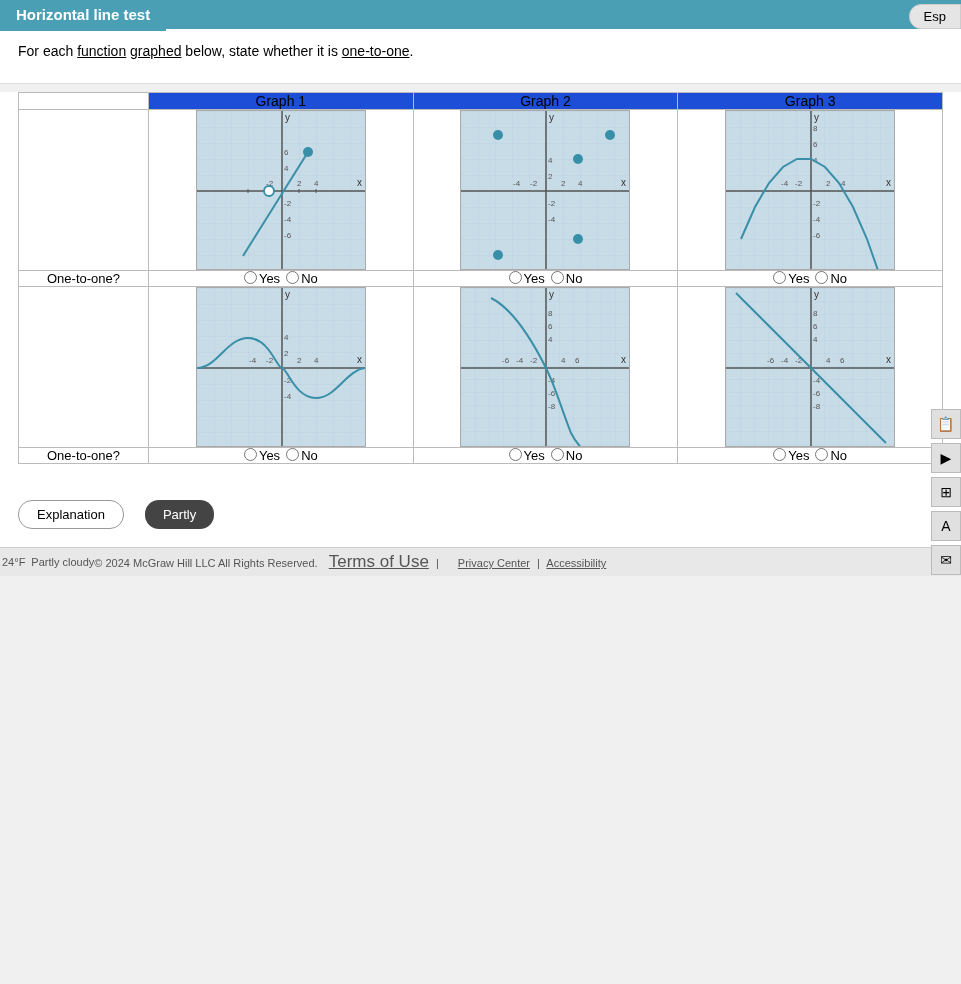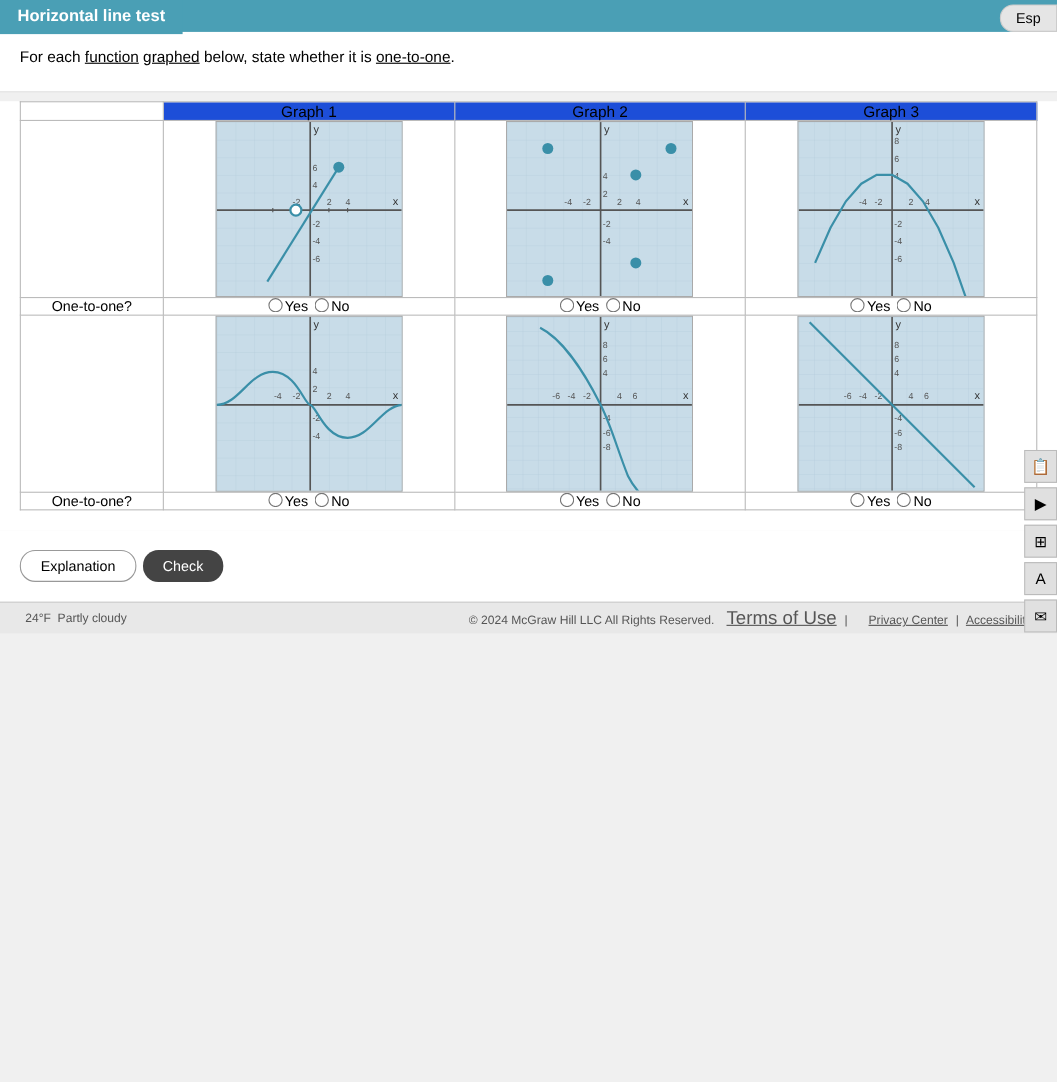--- a/index.html
+++ b/index.html
@@ -85,21 +85,21 @@
       font-size: 13px;
     }
     .radio-group label {
       display: flex;
       align-items: flex-start;
       gap: 2px;
       cursor: pointer;
     }
     .footer-buttons {
       display: flex;
-      gap: 6px;
+      gap: 21px;
       padding: 18px 18px;
       background: white;
     }
     .btn-explanation {
       border: 1px solid #999;
       background: white;
       border-radius: 14px;
       padding: 6px 18px;
       font-size: 13px;
       cursor: pointer;
@@ -109,25 +109,25 @@
       color: white;
       border: none;
       border-radius: 14px;
       padding: 6px 18px;
       font-size: 13px;
       cursor: pointer;
     }
     .footer-bar {
       background: #e8e8e8;
       border-top: 1px solid #ccc;
-      padding: 4px 23px;
+      padding: 4px 2px;
       font-size: 11px;
       color: #555;
       display: flex;
-      justify-content: space-between;
+      justify-content: flex-start;
       align-items: center;
     }
     .weather-info {
       display: flex;
       align-items: center;
       gap: 6px;
     }
     .side-tools {
       position: fixed;
       right: 0;
@@ -478,21 +478,21 @@
           </label>
         </div>
       </td>
     </tr>
   </tbody>
     </table>
 </div>
 
 <div class="footer-buttons">
   <button class="btn-explanation">Explanation</button>
-  <button class="btn-check">Check</button>
+  <button class="btn-check">Partly</button>
 </div>
 
 <div class="footer-bar">
   <div class="weather-info">
     <span>24°F</span>
     <span>Partly cloudy</span>
   </div>
   <div>
     <span>© 2024 McGraw Hill LLC  All Rights Reserved.</span>
     <a href="#" style="margin-left:8px; color:#555; font-size:17px;">Terms of Use</a>

